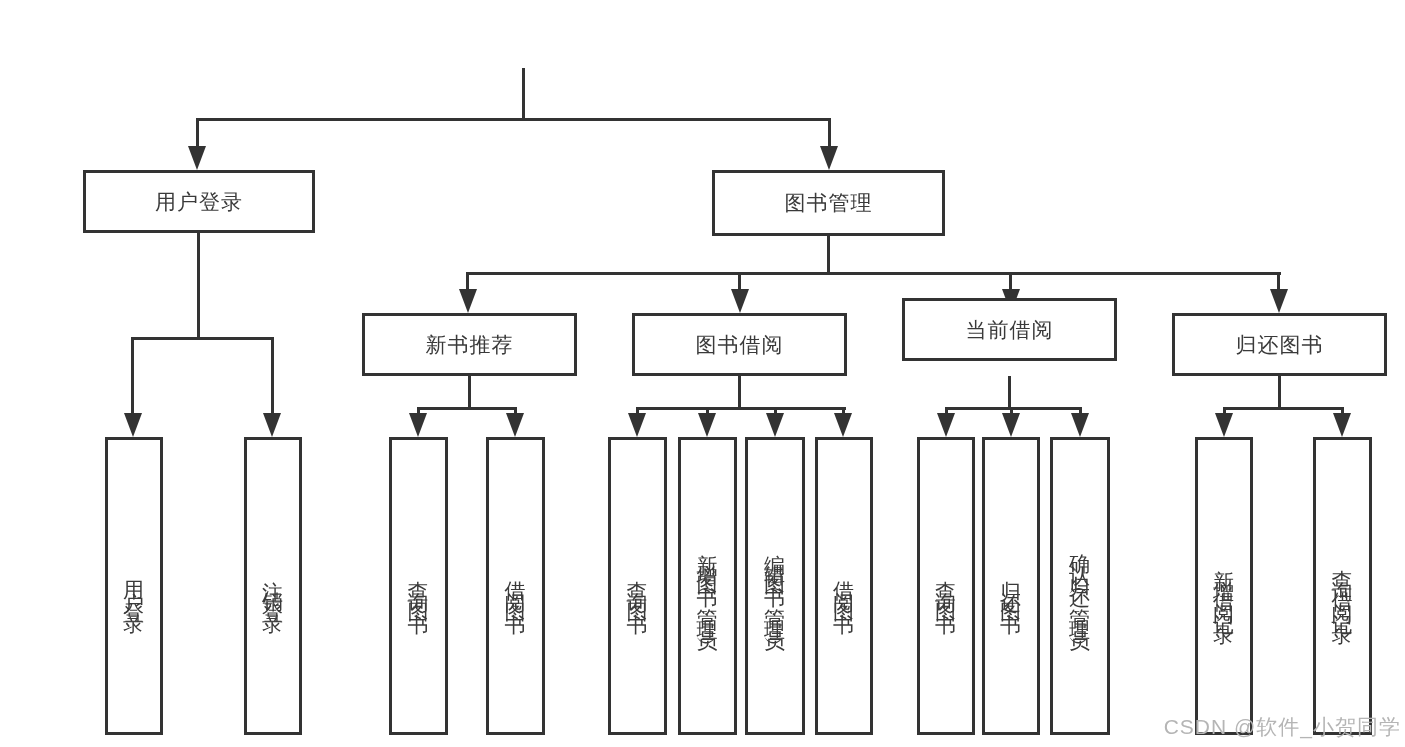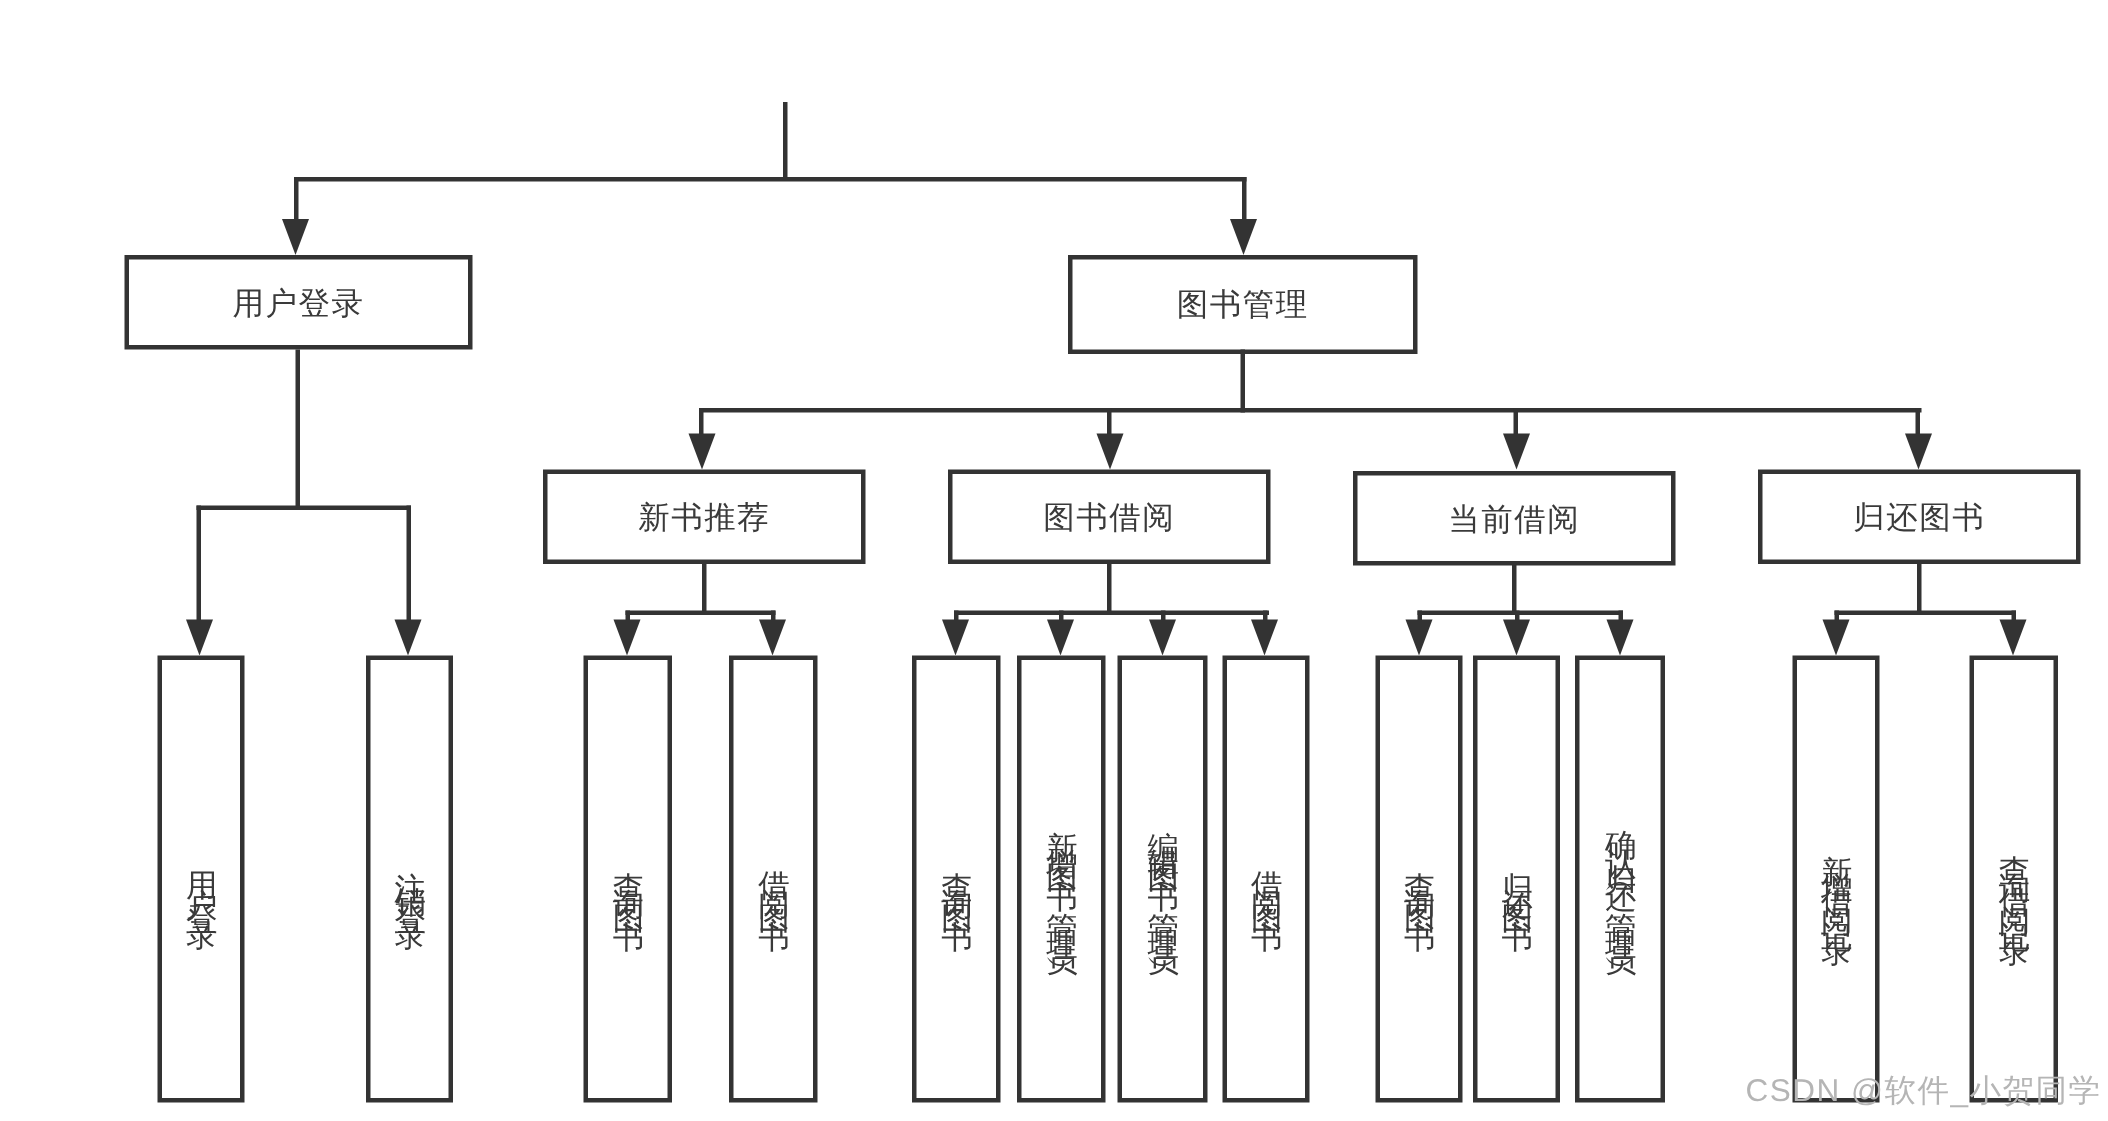--- a/index.html
+++ b/index.html
@@ -88,21 +88,21 @@
   <div class="arrow" style="left:1002px; top:289px;"></div>
   <div class="vline" style="left:1277px; top:272px; width:3px; height:22px;"></div>
   <div class="arrow" style="left:1270px; top:289px;"></div>
 
   <div class="box" style="left:362px; top:313px; width:215px; height:63px;">
     <span class="hlabel">新书推荐</span>
   </div>
   <div class="box" style="left:632px; top:313px; width:215px; height:63px;">
     <span class="hlabel">图书借阅</span>
   </div>
-  <div class="box" style="left:902px; top:314px; width:215px; height:63px;">
+  <div class="box" style="left:902px; top:298px; width:215px; height:63px;">
     <span class="hlabel">当前借阅</span>
   </div>
   <div class="box" style="left:1172px; top:313px; width:215px; height:63px;">
     <span class="hlabel">归还图书</span>
   </div>
 
   <div class="vline" style="left:468px; top:376px; width:3px; height:34px;"></div>
   <div class="hline" style="left:417px; top:407px; width:100px; height:3px;"></div>
   <div class="vline" style="left:417px; top:407px; width:3px; height:10px;"></div>
   <div class="arrow" style="left:409px; top:413px;"></div>

